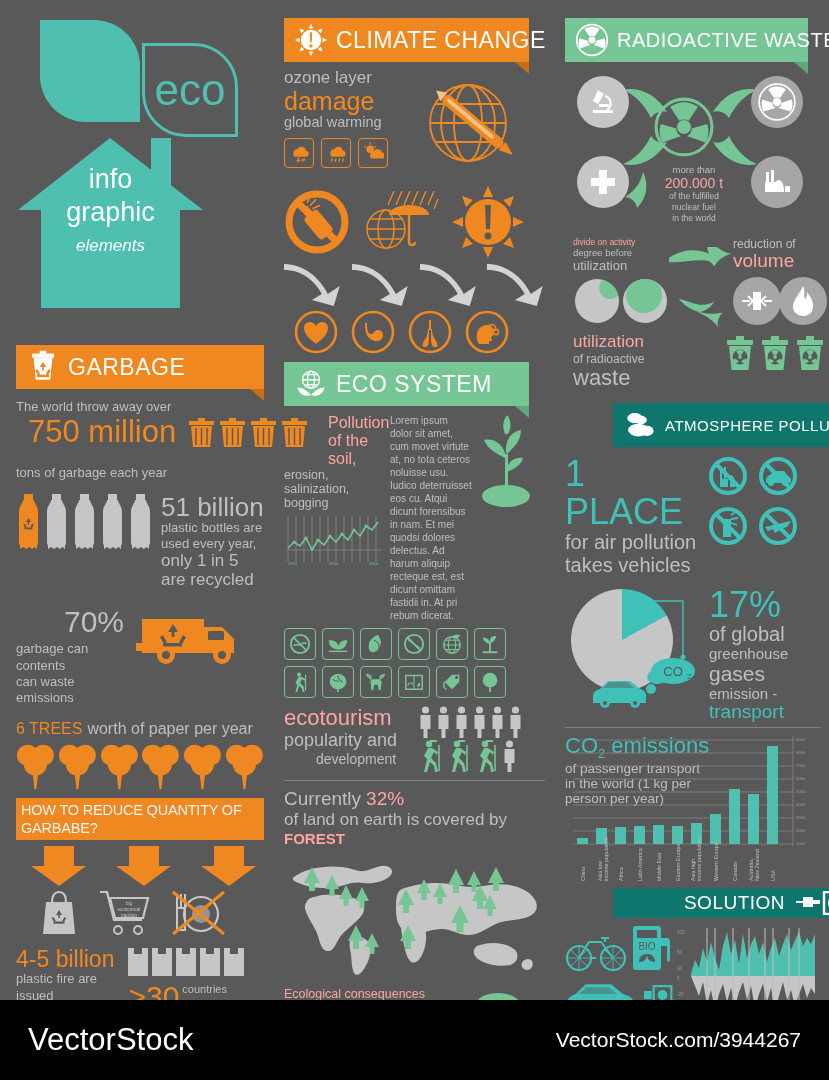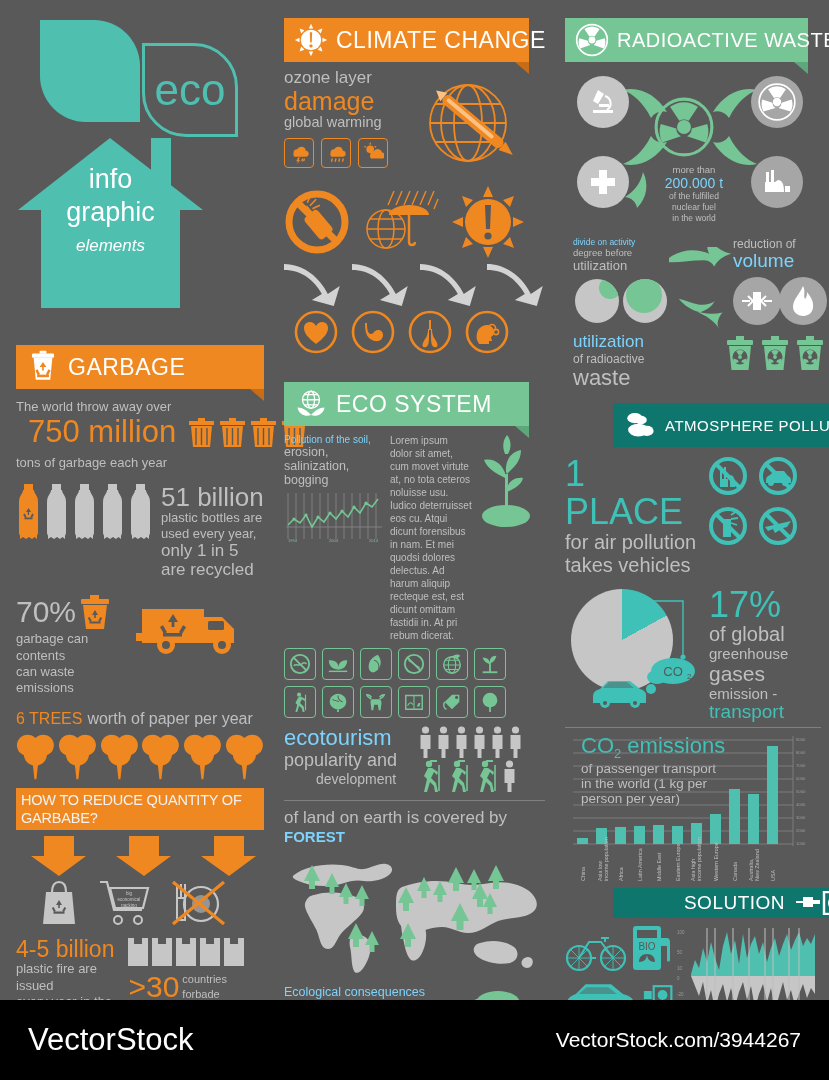--- a/index.html
+++ b/index.html
@@ -27,21 +27,21 @@
   .green .tail { border-top-color: #5EA77B; }
   .teal   { background: #0f766e; margin-left: 48px; }
   .teal .tail { border-top-color: #2FA097; }
 
   .ico-badge { width: 34px; height: 34px; margin-right: 8px; flex: 0 0 auto; }
 
   
   .t-gray   { color: #BFBFBF; }
   .t-white  { color: #F2F2F2; }
   .t-orange { color: #F08821; }
-  .t-green  { color: #7dd3fc; }
+  .t-green  { color: #fca5a5; }
   .t-teal   { color: #3FC1B7; }
   .sm   { font-size: 13px; line-height: 1.25; }
   .xs   { font-size: 10px; line-height: 1.3; }
 
   
   .logo-wrap { position: relative; width: 276px; height: 345px; }
   .leaf-solid { position: absolute; left: 40px; top: 20px; width: 100px; height: 102px;
                 background: #4FBFB0; border-radius: 0 46px 0 46px; }
   .leaf-outline { position: absolute; left: 142px; top: 43px; width: 96px; height: 94px;
                 border: 3px solid #4FBFB0; border-radius: 0 44px 0 44px;
@@ -117,21 +117,21 @@
         </svg>
         <div class="title">GARBAGE</div>
         <div class="tail"></div>
       </div>
 
       <div style="padding:10px 4px 0 8px;">
         <div class="sm t-gray">The world throw away over</div>
         <div class="row" style="align-items:flex-start; margin-top:1px;">
           <div style="flex:0 0 auto;">
             <div class="t-orange" style="font-size:31px;line-height:1.0;margin-left:12px;">750 million</div>
-            <div class="sm t-gray" style="margin-top:8px;">tons of garbage each year</div>
+            <div class="sm t-gray" style="margin-top:18px;">tons of garbage each year</div>
           </div>
           <div class="row" style="gap:4px; margin-left:12px; margin-top:2px;">
             <svg width="27" height="30" viewBox="0 0 27 30">
                 <rect x="1" y="3" width="25" height="4" fill="#F08821"></rect>
                 <path d="M3 8h21l-2 21H5z" fill="#F08821"></path>
                 <path d="M8 10v17M13.5 10v17M19 10v17" stroke="#595959" stroke-width="1.4"></path>
                 <rect x="10" y="0" width="7" height="3" fill="#F08821"></rect>
               </svg>
             <svg width="27" height="30" viewBox="0 0 27 30">
                 <rect x="1" y="3" width="25" height="4" fill="#F08821"></rect>
@@ -191,21 +191,21 @@
             <div class="sm t-gray">plastic bottles are</div>
             <div class="sm t-gray">used every year,</div>
             <div class="t-gray" style="font-size:17px;line-height:1.1;">only 1 in 5</div>
             <div class="t-gray" style="font-size:17px;line-height:1.1;">are recycled</div>
           </div>
         </div>
 
         <div class="row" style="align-items:flex-start; margin-top:14px;">
           <div style="width:110px;">
             <div class="row" style="align-items:center;">
-              <div class="t-gray" style="font-size:30px;line-height:1;">70%</div>
+              <div class="t-gray" style="font-size:30px;line-height:1;margin-left:48px;">70%</div>
               <svg width="34" height="38" viewBox="0 0 34 38" style="margin-left:2px;">
                 <rect x="3" y="6" width="28" height="5" rx="1" fill="#F08821"></rect>
                   <rect x="12" y="2" width="9" height="4" fill="#F08821"></rect>
                 <path d="M5 12h24l-3 24H8z" fill="#F08821"></path>
                 <path d="M17 17l3 5h-2.2v3h-1.6v-3H14z" fill="#595959"></path>
                 <path d="M12 29l-2.2-4 1.8-1 2.2 4z" fill="#595959"></path>
                 <path d="M22 29l2.2-4-1.8-1-2.2 4z" fill="#595959"></path>
                 <path d="M11.5 28.5h11v2h-11z" fill="#595959"></path>
               </svg>
             </div>
@@ -498,37 +498,37 @@
         <svg width="44" height="44" viewBox="0 0 44 44">
             <circle cx="22" cy="22" r="20" fill="none" stroke="#F08821" stroke-width="2.6"></circle>
             <path d="M12 30c-1-5 0-10 4-13 5-4 12-2 13 4 .5 3-1 5-3 6l1 4h-3v3H14z" fill="#F08821"></path>
             <circle cx="27" cy="18" r="3.5" fill="none" stroke="#F08821" stroke-width="1.6"></circle>
             <circle cx="31" cy="22" r="2.6" fill="none" stroke="#F08821" stroke-width="1.6"></circle>
           </svg>
       </div>
     </div>
 
     <div style="padding:8px 8px 0 8px;">
-      <div class="ribbon green" style="width:245px;margin-top:20px;">
+      <div class="ribbon green" style="width:245px;">
         <svg class="ico-badge" viewBox="0 0 40 40">
           <g stroke="#fff" stroke-width="1.6" fill="none">
               <circle cx="20" cy="15" r="10"></circle>
               <ellipse cx="20" cy="15" rx="4.2" ry="10"></ellipse>
               <path d="M10 15h20M12 9h16M12 21h16"></path>
             </g>
           <path d="M4 24c6 0 12 4 16 9-6 2-14 0-16-9z" fill="#fff"></path>
           <path d="M36 24c-6 0-12 4-16 9 6 2 14 0 16-9z" fill="#fff"></path>
         </svg>
         <div class="title">ECO SYSTEM</div>
         <div class="tail"></div>
       </div>
 
       <div class="row" style="align-items:flex-start; margin-top:8px;">
         <div style="width:100px;">
-          <div class="t-green" style="font-size:10px;">Pollution of the soil,</div>
+          <div class="t-green" style="font-size:16px;margin-left:44px;">Pollution of the soil,</div>
           <div class="t-gray" style="font-size:12.5px;">erosion, salinization,</div>
           <div class="t-gray" style="font-size:12.5px;">bogging</div>
 
           <div style="position:relative; margin-top:4px;">
             <svg width="100" height="52" viewBox="0 0 100 52">
               <g stroke="#8A8A8A" stroke-width="0.8">
                 <path d="M4 2v46M12 2v46M20 2v46M28 2v46M36 2v46M44 2v46M52 2v46M60 2v46M68 2v46M76 2v46M84 2v46M92 2v46"></path>
                 <path d="M2 36h96"></path>
               </g>
               <polyline points="4,34 10,28 16,32 22,24 28,36 34,26 40,31 46,22 52,28 58,20 64,26 70,16 76,22 82,12 88,16 94,8" fill="none" stroke="#76C595" stroke-width="1.6"></polyline>
@@ -707,20 +707,24 @@
                 <circle cx="7.5" cy="4" r="3.6" fill="#C6C6C6"></circle>
                 <path d="M2.5 9h10v14h-3v9h-4v-9h-3z" fill="#C6C6C6"></path>
               </svg>
           </div>
         </div>
       </div>
 
       <div class="sep" style="margin-top:8px;"></div>
 
       <div style="margin-top:7px;">
+        <div class="row" style="align-items:baseline;">
+          <span class="t-gray" style="font-size:19px;">Currently</span>
+          <span class="t-green" style="font-size:19px; margin-left:5px;">32%</span>
+        </div>
         <div class="t-gray" style="font-size:17px;">of land on earth is covered by</div>
         <div class="t-green" style="font-size:15px;font-weight:bold;">FOREST</div>
 
         <svg width="258" height="130" viewBox="0 0 258 130" style="margin-top:2px;">
           <g fill="#C6C6C6">
             <path d="M10 28c10-8 30-12 48-10 10 1 16 5 22 4 8-1 14-6 22-5 6 1 8 6 4 10-6 6-18 8-26 7-12-2-18 2-28 4-12 2-24 1-32-2-8-3-14-5-10-8z"></path>
             <path d="M30 48c12-4 30-3 42 2 8 4 10 10 6 16-6 8-16 14-22 22-4 6-6 14-12 14-8 0-8-12-12-20-6-12-14-22-10-28 3-5 4-5 8-6z"></path>
             <path d="M70 88c6-2 14 2 16 8 2 8-2 18-6 24-3 5-8 8-10 4-3-6-2-16-4-24-1-6 0-11 4-12z"></path>
             <path d="M118 40c16-6 36-8 54-4 14 3 22 2 34 0 14-2 26 0 36 6 10 6 14 16 8 22-8 8-24 6-36 10-10 4-18 12-30 12-10 0-16-6-26-6-14 0-24 8-34 4-10-4-12-14-12-24 0-10 0-17 6-20z"></path>
             <path d="M120 72c8-2 16 0 20 6 4 8 2 20-2 28-3 6-8 10-12 6-5-6-6-18-8-26-1-8-2-13 2-14z"></path>
@@ -1015,21 +1019,21 @@
           <div class="t-gray" style="font-size:15px;line-height:1.15;">greenhouse</div>
           <div class="t-gray" style="font-size:21px;line-height:1.1;">gases</div>
           <div class="t-gray" style="font-size:15px;line-height:1.15;">emission -</div>
           <div class="t-teal" style="font-size:19px;line-height:1.1;">transport</div>
         </div>
       </div>
 
       <div class="sep" style="margin-top:4px;"></div>
 
       <div style="position:relative; margin-top:6px; height:150px;">
-        <div style="position:absolute; left:16px; top:0; width:150px;">
+        <div style="position:absolute; left:0; top:0; width:150px;">
           <div class="t-teal" style="font-size:22px;line-height:1.05;">
             <span>CO</span><sub style="font-size:13px;">2</sub><span> emissions</span>
           </div>
           <div class="t-gray" style="font-size:13.5px;">of passenger transport</div>
           <div class="t-gray" style="font-size:13.5px;">in the world (1 kg per</div>
           <div class="t-gray" style="font-size:13.5px;">person per year)</div>
         </div>
         <svg width="252" height="150" viewBox="0 0 252 150" style="position:absolute;left:0;top:0;">
           <g stroke="#8A8A8A" stroke-width="0.7">
             <path d="M8 6h220M8 19h220M8 32h220M8 45h220M8 58h220M8 71h220M8 84h220M8 97h220M8 110h220"></path>

